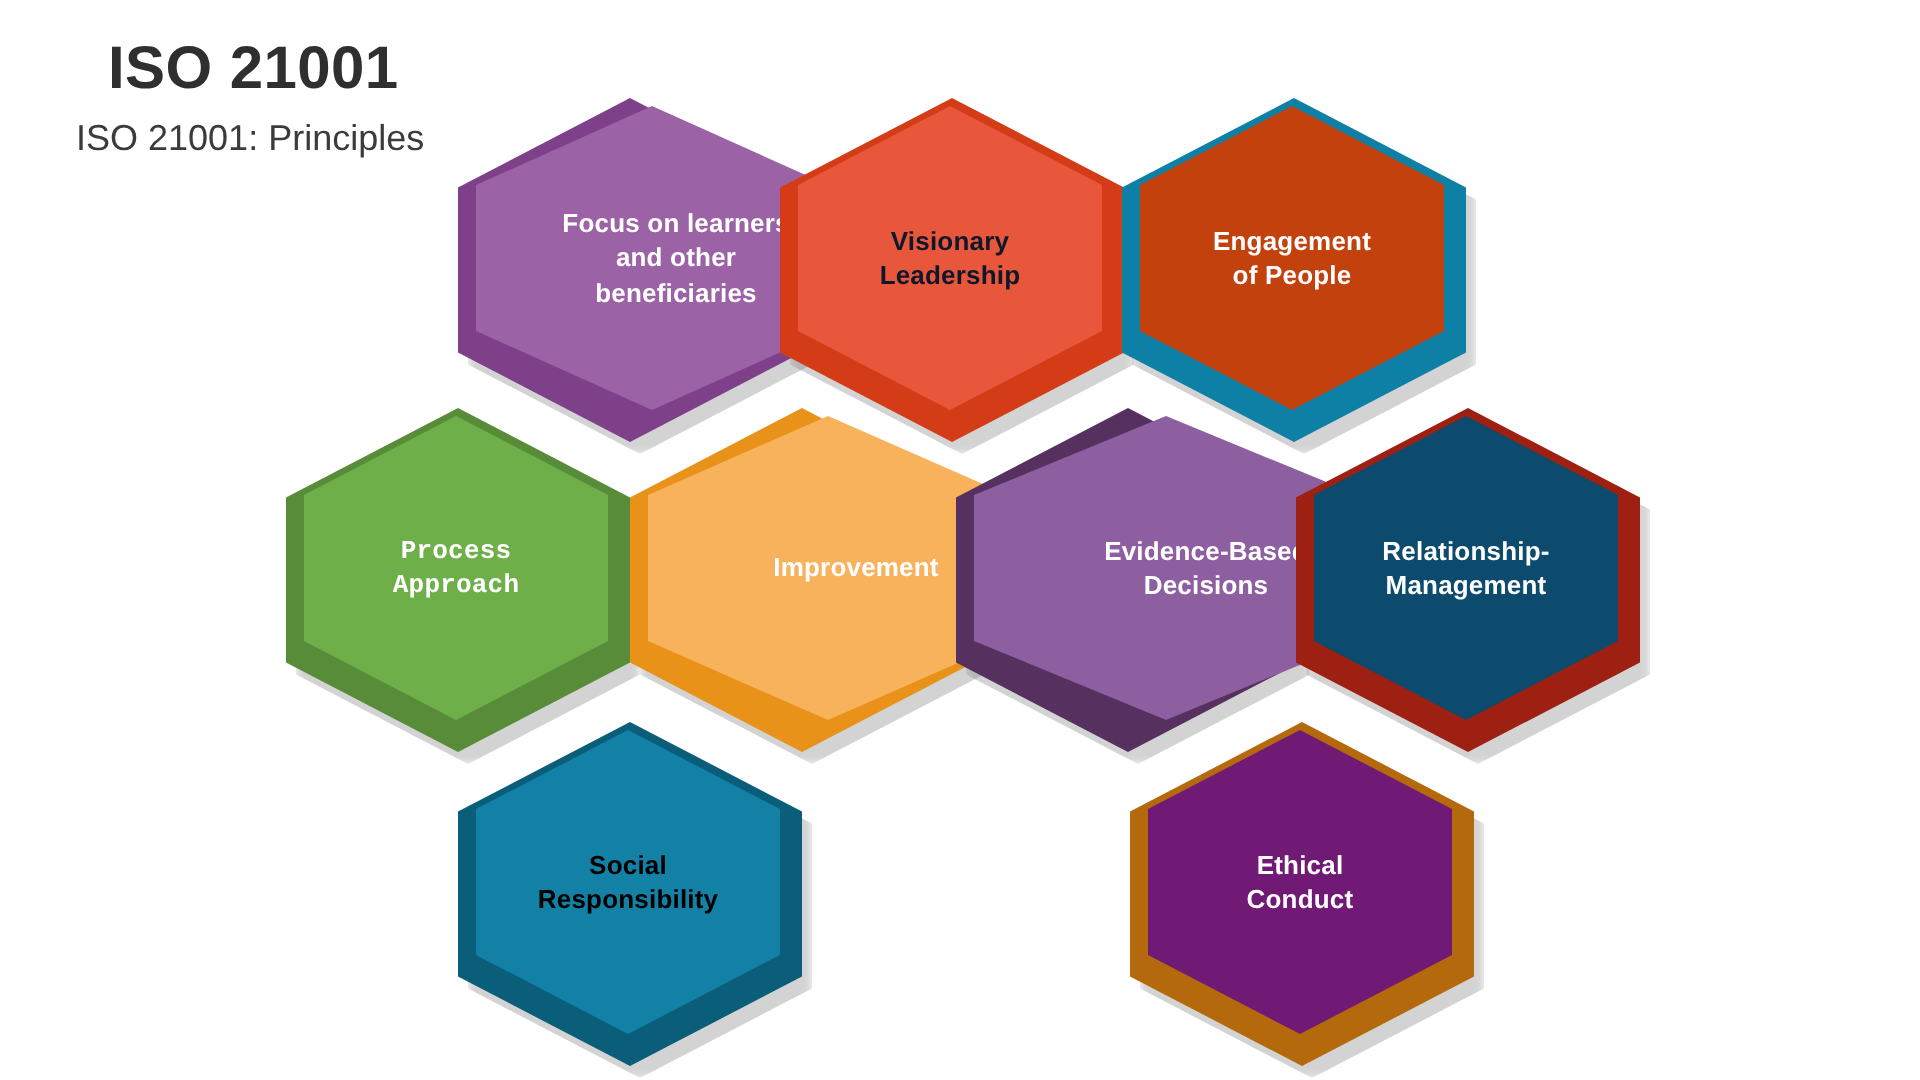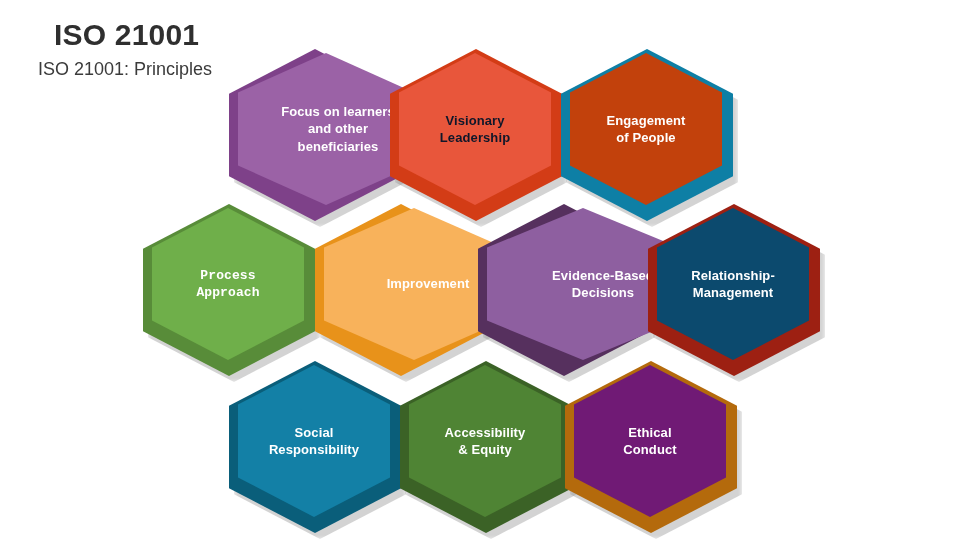--- a/index.html
+++ b/index.html
@@ -167,30 +167,22 @@
         <div class="hex-outer" style="background: rgb(157, 32, 18);"></div>
         <div class="hex-inner" style="background: #0c4a6e;">
           <div class="hex-label" style="color: rgb(255, 255, 255);">Relationship-
 Management</div>
         </div>
       </div>
       <div class="hex-cell" style="left: 229px; top: 361px;">
         <div class="hex-shadow"></div>
         <div class="hex-outer" style="background: rgb(10, 94, 122);"></div>
         <div class="hex-inner" style="background: rgb(19, 128, 166);">
-          <div class="hex-label" style="color: #ffffff;">Social
+          <div class="hex-label" style="color: #000000;">Social
 Responsibility</div>
-        </div>
-      </div>
-      <div class="hex-cell" style="left: 400px; top: 361px;">
-        <div class="hex-shadow"></div>
-        <div class="hex-outer" style="background: rgb(59, 98, 38);"></div>
-        <div class="hex-inner" style="background: rgb(79, 132, 52);">
-          <div class="hex-label" style="color: rgb(255, 255, 255);">Accessibility
-&amp; Equity</div>
         </div>
       </div>
       <div class="hex-cell" style="left: 565px; top: 361px;">
         <div class="hex-shadow"></div>
         <div class="hex-outer" style="background: rgb(180, 106, 12);"></div>
         <div class="hex-inner" style="background: #701a75;">
           <div class="hex-label" style="color: rgb(255, 255, 255);">Ethical
 Conduct</div>
         </div>
       </div>

